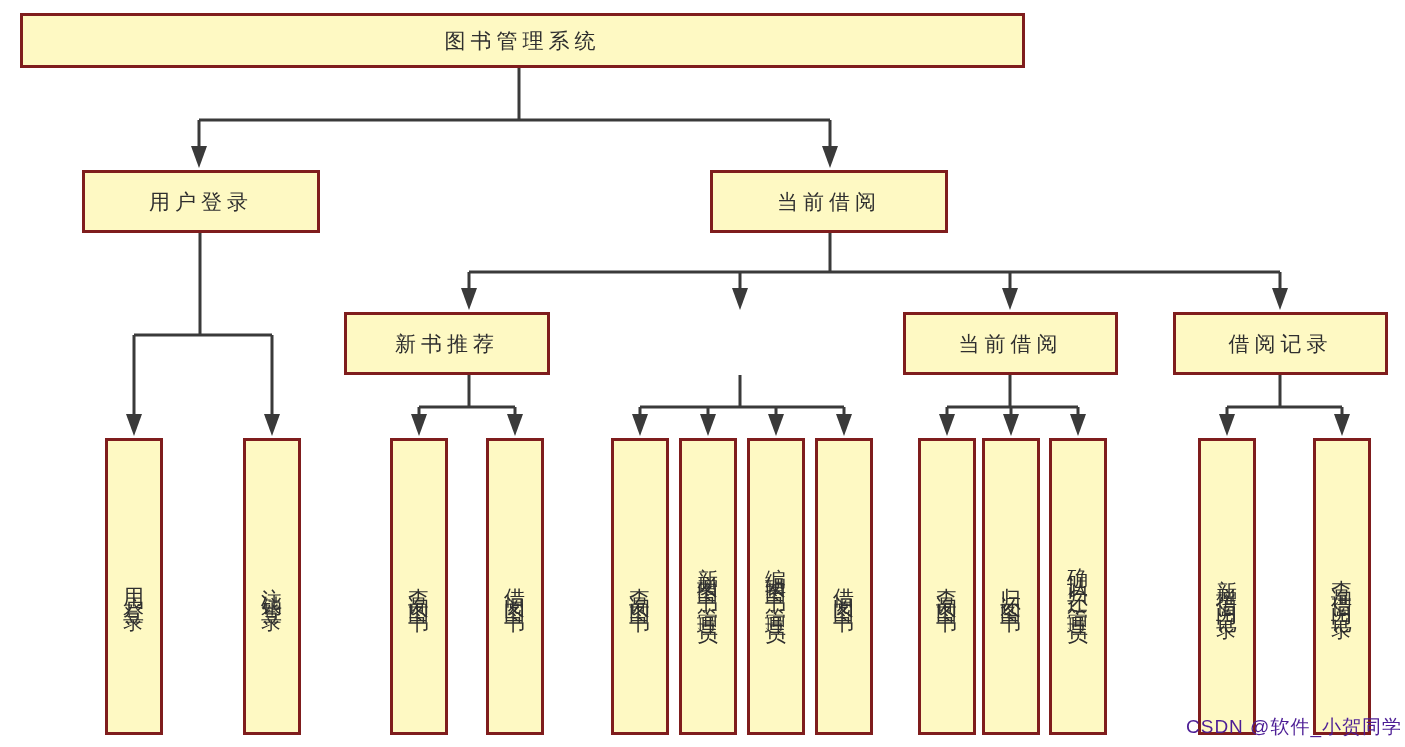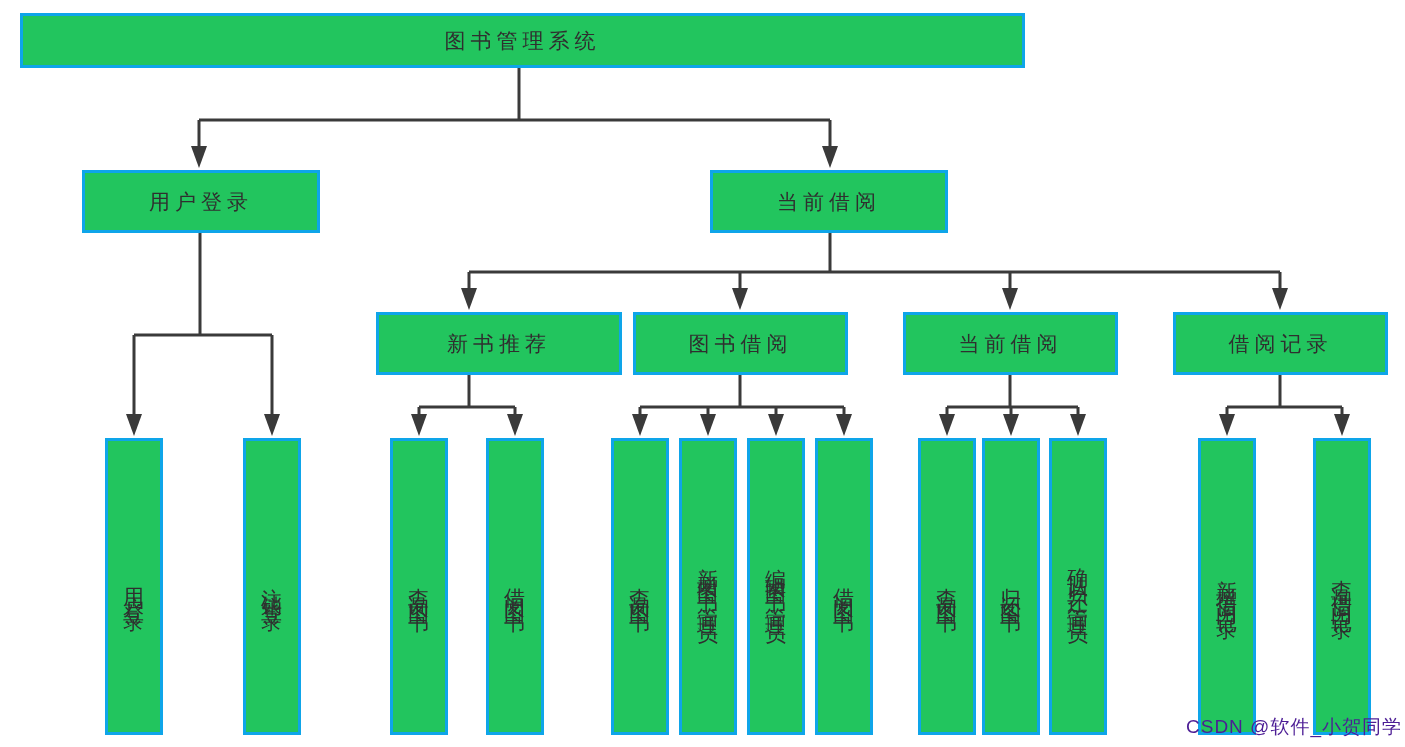--- a/index.html
+++ b/index.html
@@ -5,21 +5,21 @@
   html,body { margin:0; padding:0; background:#ffffff; }
   .canvas {
     position:relative; width:1405px; height:747px; overflow:hidden;
     background:#ffffff;
     font-family:"Liberation Sans","DejaVu Sans",sans-serif;
     color:#2f2f2f;
   }
   .connectors { position:absolute; left:0; top:0; }
   .node {
     position:absolute; box-sizing:border-box;
-    background:#22c55e; border:3px solid #0ea5e9;
+    background:#fef9c3; border:3px solid #7f1d1d;
     display:flex; align-items:center; justify-content:center;
     text-align:center; z-index:2;
   }
   .h-node { font-size:21px; letter-spacing:5px; white-space:nowrap; }
   .v-node {
     writing-mode:vertical-lr; text-orientation:mixed;
     font-size:21px; letter-spacing:8px; line-height:1;
   }
   .watermark {
     position:absolute; left:1186px; top:714px; z-index:3;
@@ -61,22 +61,21 @@
       <polygon points="1219,414 1235,414 1227,436"></polygon>
       <polygon points="1334,414 1350,414 1342,436"></polygon>
     </g>
   </svg>
 
   <div class="node h-node" style="left:20px;top:13px;width:1005px;height:55px">图书管理系统</div>
 
   <div class="node h-node" style="left:82px;top:170px;width:238px;height:63px">用户登录</div>
   <div class="node h-node" style="left:710px;top:170px;width:238px;height:63px">当前借阅</div>
 
-  <div class="node h-node" style="left:376px;top:312px;width:246px;height:63px">新书推荐</div>
-  <div class="node h-node" style="left:633px;top:312px;width:215px;height:63px">图书借阅</div>
+  <div class="node h-node" style="left:344px;top:312px;width:206px;height:63px">新书推荐</div>
   <div class="node h-node" style="left:903px;top:312px;width:215px;height:63px">当前借阅</div>
   <div class="node h-node" style="left:1173px;top:312px;width:215px;height:63px">借阅记录</div>
 
   <div class="node v-node" style="left:105px;top:438px;width:58px;height:297px">用户登录</div>
   <div class="node v-node" style="left:243px;top:438px;width:58px;height:297px">注销登录</div>
 
   <div class="node v-node" style="left:390px;top:438px;width:58px;height:297px">查询图书</div>
   <div class="node v-node" style="left:486px;top:438px;width:58px;height:297px">借阅图书</div>
 
   <div class="node v-node" style="left:611px;top:438px;width:58px;height:297px">查询图书</div>

